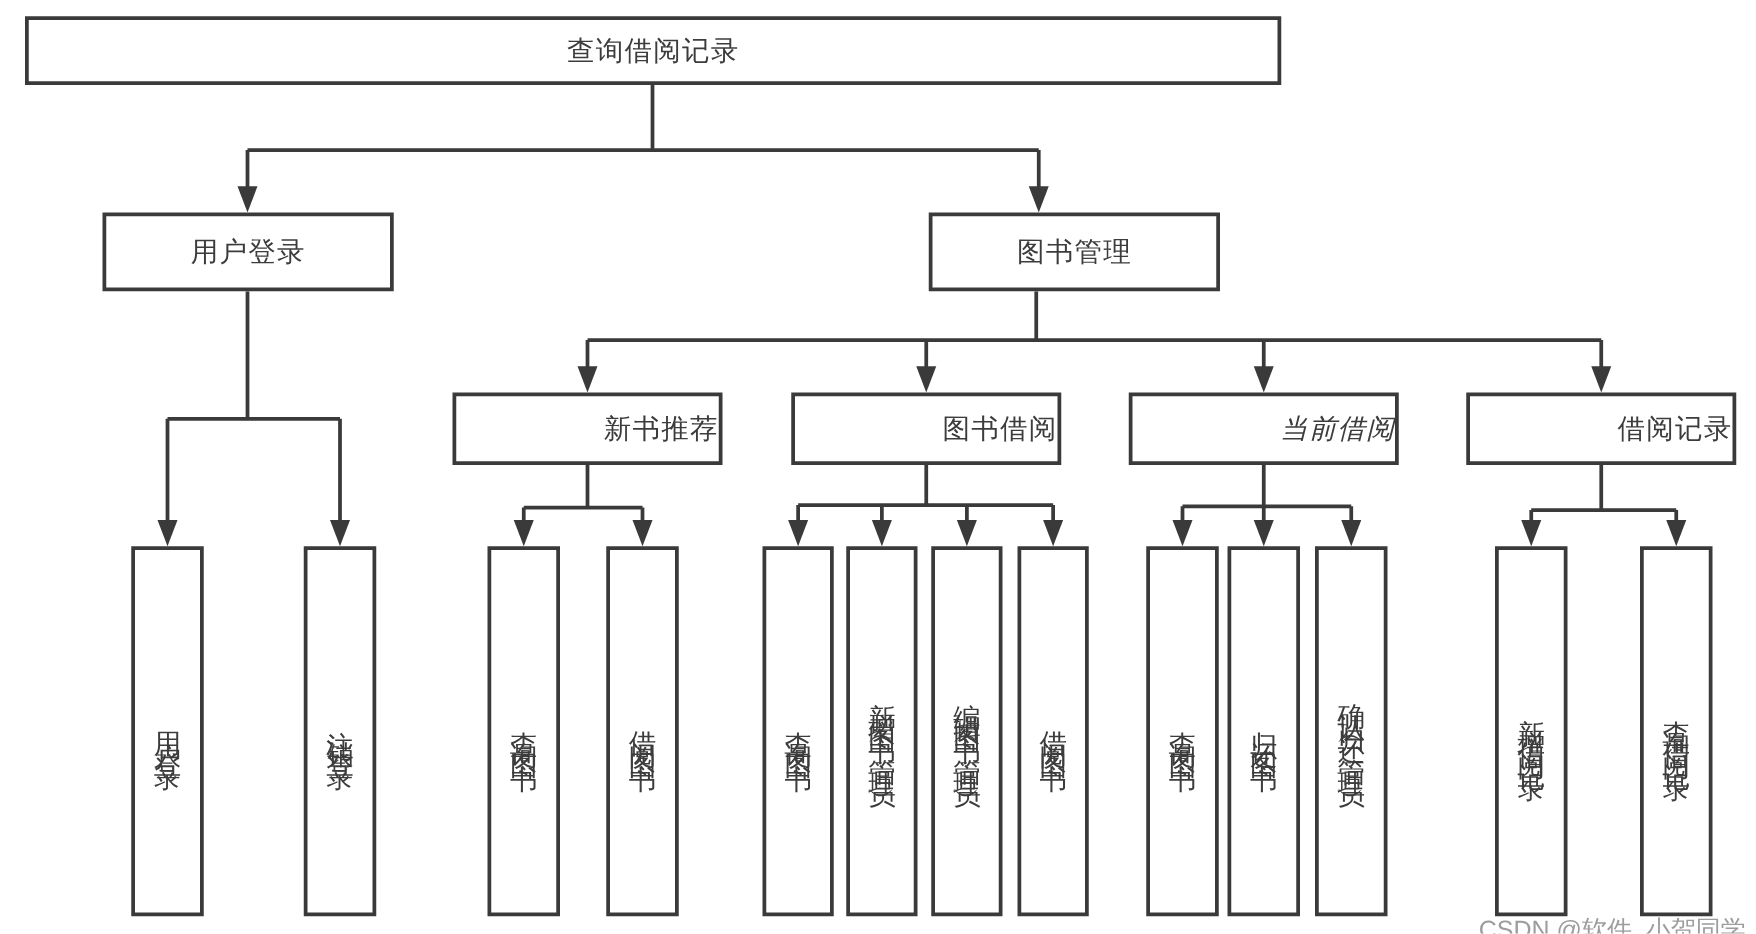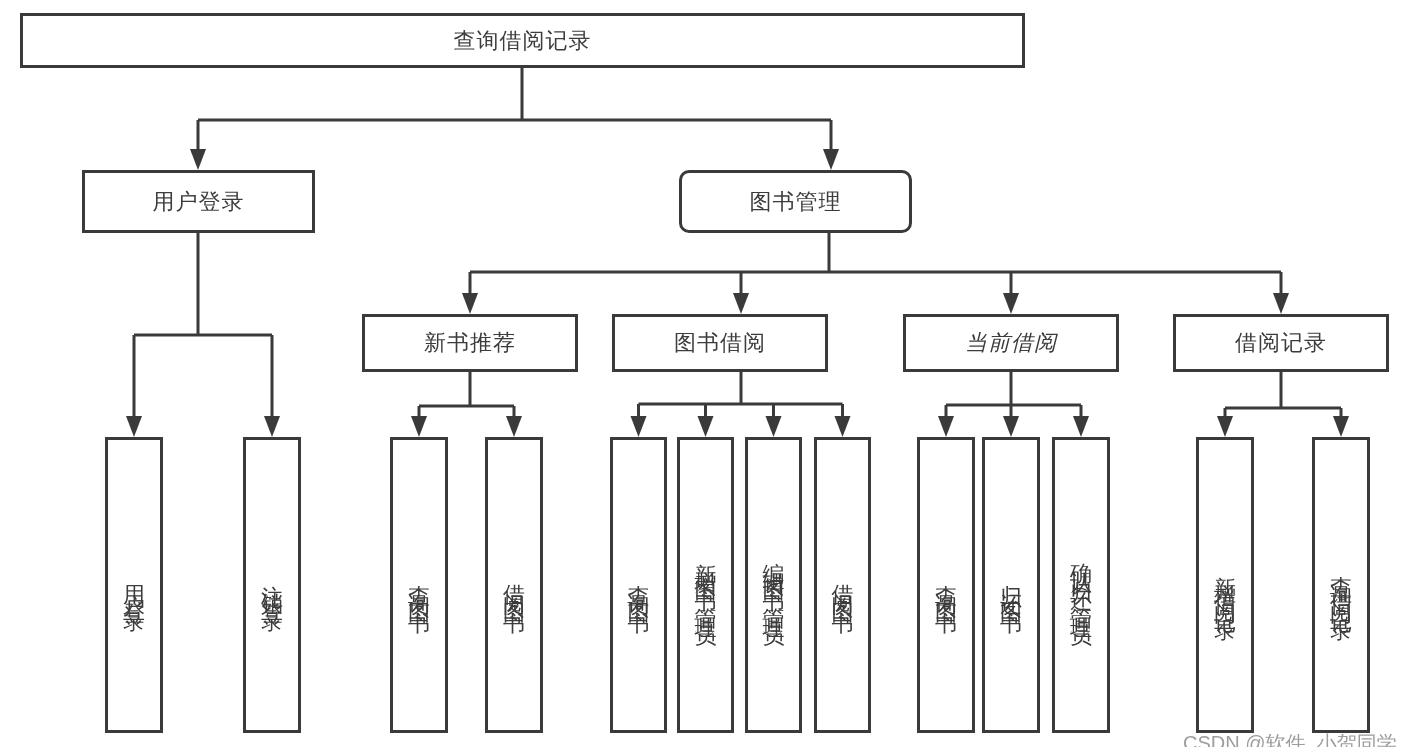--- a/index.html
+++ b/index.html
@@ -37,25 +37,25 @@
     letter-spacing: 1px;
     z-index: 2;
     text-align: center;
     white-space: nowrap;
   }
   
   .n-root { left: 20px; top: 13px; width: 1005px; height: 55px; }
   
   .n-l2 { height: 63px; width: 233px; top: 170px; }
   .n-user-login  { left: 82px; }
-  .n-book-mgmt   { left: 679px; border-radius: 10px; }
-  
-  .n-l3 { height: 58px; width: 216px; top: 314px; }
+  .n-book-mgmt   { left: 743px; }
+  
+  .n-l3 { height: 58px; width: 216px; top: 314px; justify-content: flex-end; }
   .n-newbook { left: 362px; }
-  .n-borrow  { left: 612px; }
+  .n-borrow  { left: 633px; }
   .n-current { left: 903px; font-style: italic; }
   .n-records { left: 1173px; }
   
   .vbox {
     position: absolute;
     top: 437px;
     width: 58px;
     height: 296px;
     background: #fff;
     border: 3px solid var(--line);

